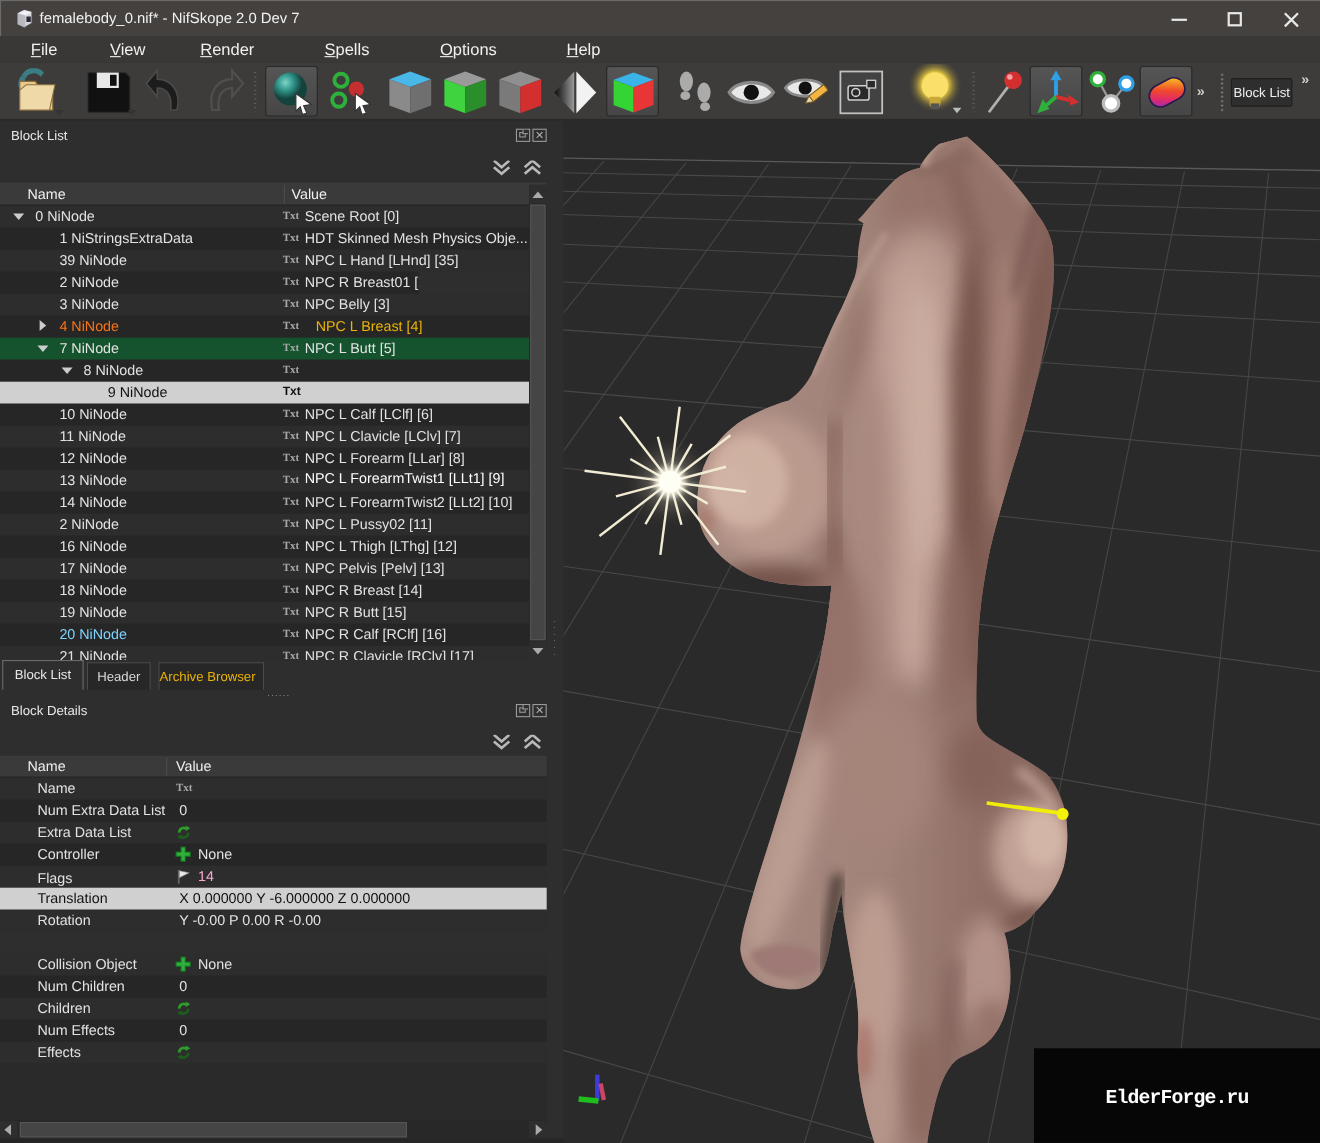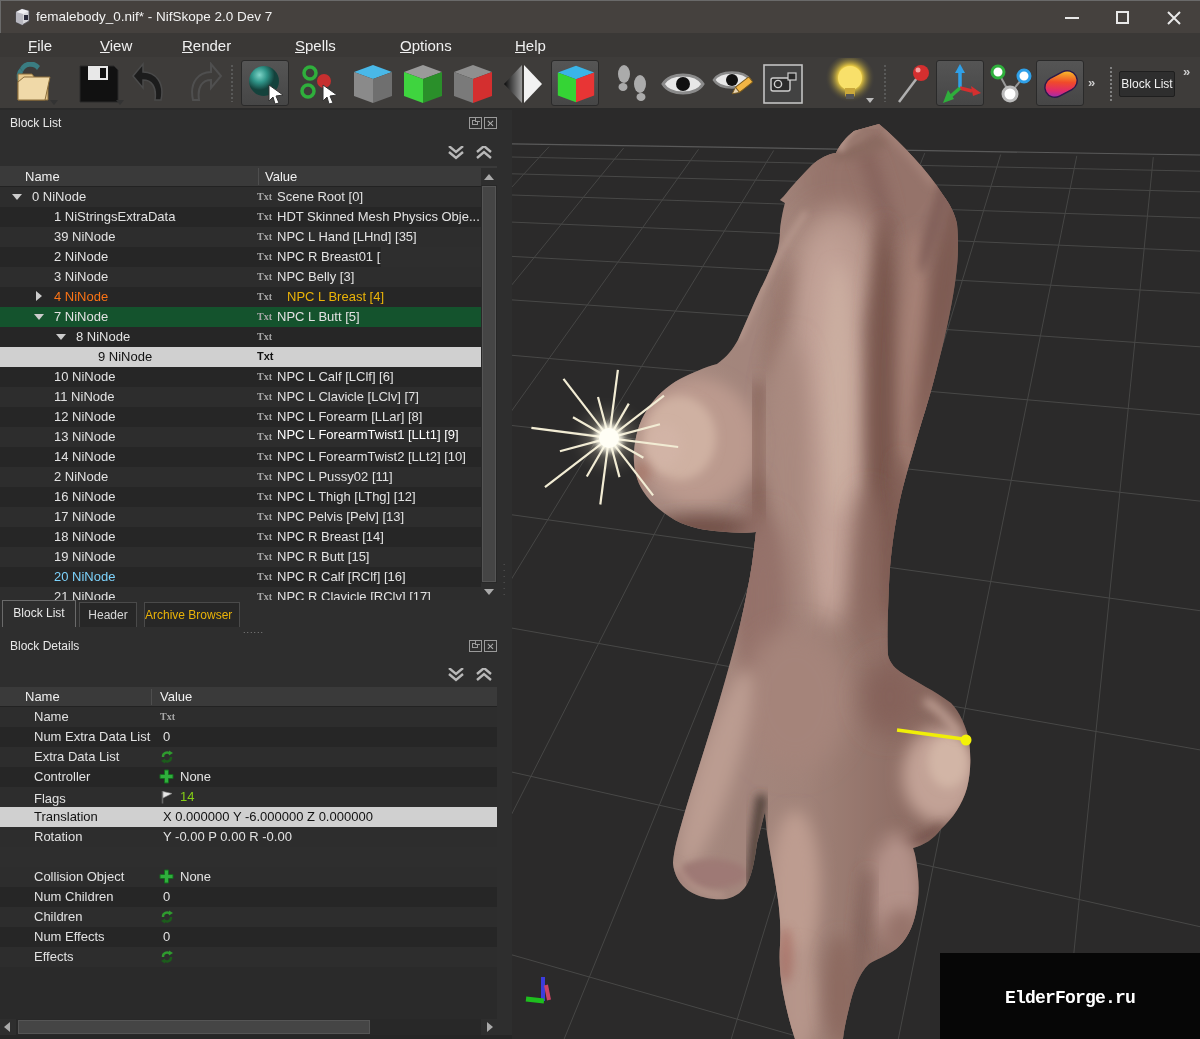--- a/index.html
+++ b/index.html
@@ -552,21 +552,21 @@
 <path d="M5.5,1 h4 v4.5 h4.5 v4 h-4.5 v4.5 h-4 v-4.5 h-4.5 v-4 h4.5 Z" fill="#2faf3c" stroke="#156b1f" stroke-width="1"></path>
 </svg>
         <span style="position:absolute;left:180px;top:2px;white-space:nowrap;color:#e2e2e2">None</span>
       </div>
       <div style="position:absolute;left:0;top:787px;width:497px;height:20px;background:#2d2d2d;overflow:hidden;font-size:13px">
         <span style="position:absolute;left:34px;top:4px;color:#e2e2e2;white-space:nowrap">Flags</span>
         <svg style="position:absolute;left:160px;top:3px" width="14" height="14" viewBox="0 0 14 14">
 <line x1="2.5" y1="1" x2="2.5" y2="13.5" stroke="#666" stroke-width="1.6"></line>
 <path d="M3,1.5 L12,3.5 L3,8 Z" fill="#e8e8e8" stroke="#888" stroke-width="0.6"></path>
 </svg>
-        <span style="position:absolute;left:180px;top:2px;white-space:nowrap;color:#84cc16">14</span>
+        <span style="position:absolute;left:180px;top:2px;white-space:nowrap;color:#f9a8d4">14</span>
       </div>
       <div style="position:absolute;left:0;top:807px;width:497px;height:20px;background:#d0d0d0;overflow:hidden;font-size:13px">
         <span style="position:absolute;left:34px;top:2px;color:#111;white-space:nowrap">Translation</span>
         <span style="position:absolute;left:163px;top:2px;white-space:nowrap;color:#111">X 0.000000 Y -6.000000 Z 0.000000</span>
       </div>
       <div style="position:absolute;left:0;top:827px;width:497px;height:20px;background:#2d2d2d;overflow:hidden;font-size:13px">
         <span style="position:absolute;left:34px;top:2px;color:#e2e2e2;white-space:nowrap">Rotation</span>
         <span style="position:absolute;left:163px;top:2px;white-space:nowrap;color:#e2e2e2">Y -0.00 P 0.00 R -0.00</span>
       </div>
       <div style="position:absolute;left:0;top:867px;width:497px;height:20px;background:#2d2d2d;overflow:hidden;font-size:13px">

